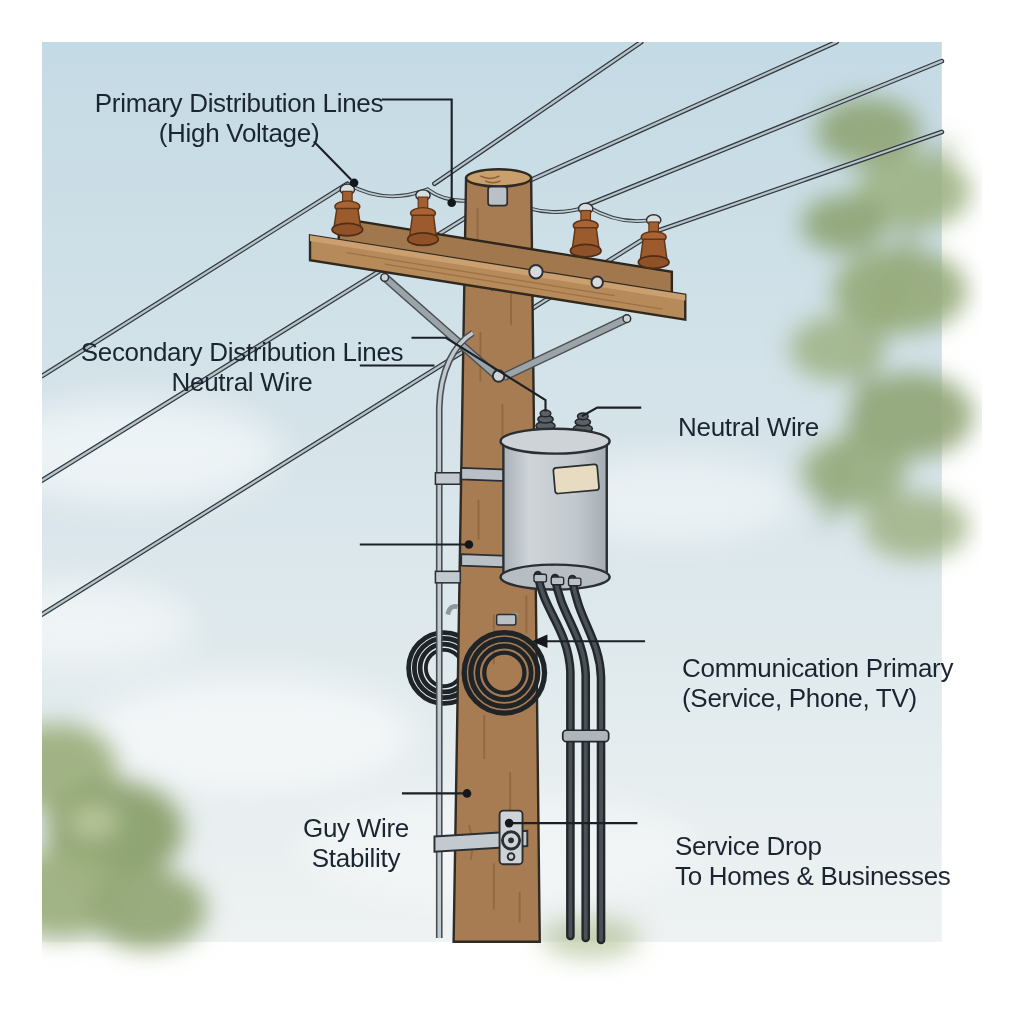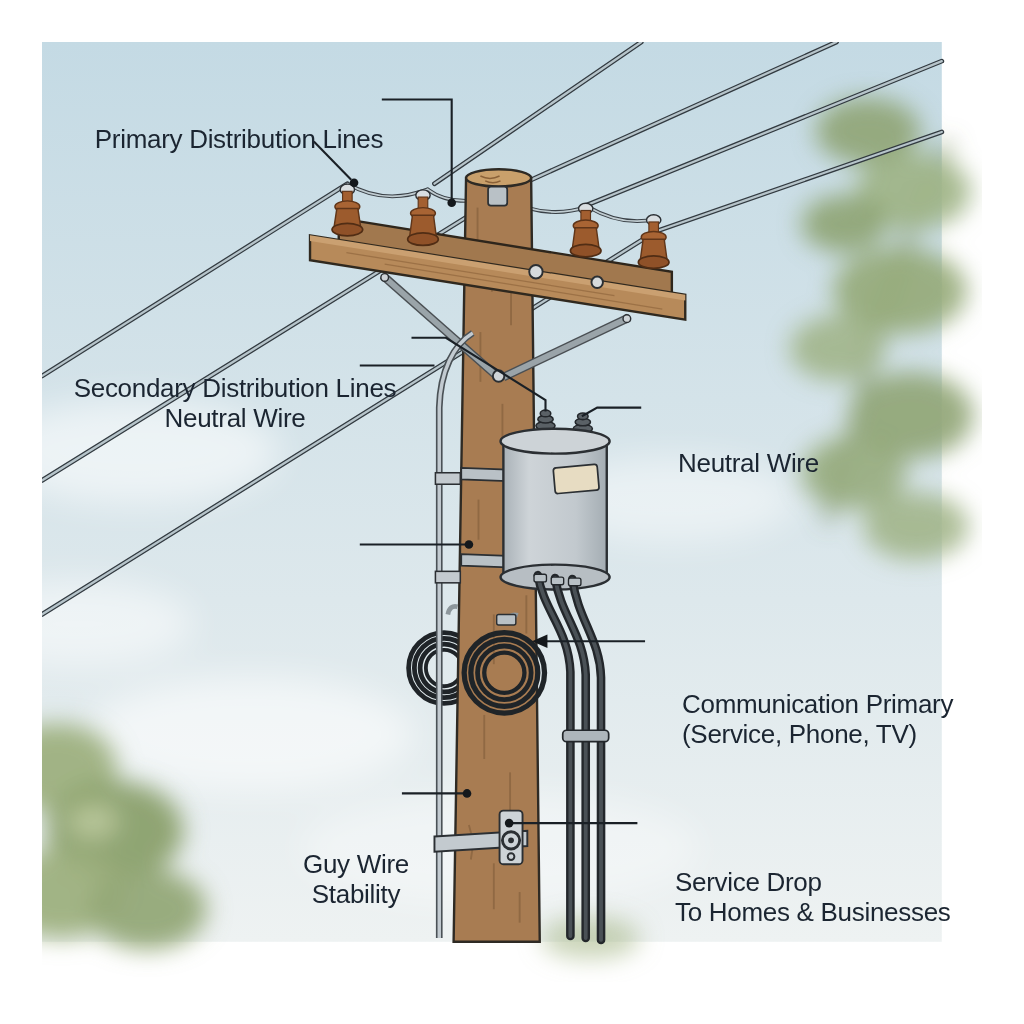--- a/index.html
+++ b/index.html
@@ -1,20 +1,20 @@
 <!DOCTYPE html>
 <html><head>
 <meta charset="utf-8">
 <style>
   html,body{margin:0;padding:0;}
   body{width:1024px;height:1024px;background:#ffffff;font-family:"Liberation Sans",sans-serif;}
   .canvas{position:relative;width:1024px;height:1024px;background:#ffffff;overflow:hidden;}
   .scene{position:absolute;left:42px;top:42px;width:940px;height:940px;overflow:hidden;}
   .scene svg{position:absolute;left:0;top:0;}
-  .lbl{position:absolute;color:#1b2531;font-size:26px;font-weight:500;line-height:30px;letter-spacing:-0.3px;margin-top:36px;}
+  .lbl{position:absolute;color:#1b2531;font-size:26px;font-weight:500;line-height:30px;letter-spacing:-0.3px;}
   .lbl.center{text-align:center;}
   .lbl.left{text-align:left;}
 </style>
 </head>
 <body>
 
 <div class="canvas">
   <div class="scene">
 
   <svg width="940" height="940" viewBox="42 42 982 982">
@@ -276,23 +276,24 @@
       <path d="M 418,827 H 482"></path>
       <circle cx="486" cy="827" r="4.5" fill="#14181c" stroke="none"></circle>
       <path d="M 534,858 H 664"></path>
       <circle cx="530" cy="858" r="4.5" fill="#14181c" stroke="none"></circle>
     </g>
   </svg>
   </div>
 
   <div class="lbl center" style="left:58px;top:88px;width:362px;">
     <div>Primary Distribution Lines</div>
-  </div>
-
-  <div class="lbl center" style="left:49px;top:337px;width:372px;text-align:center;">
+    <div>(High Voltage)</div>
+  </div>
+
+  <div class="lbl center" style="left:56px;top:337px;width:372px;text-align:center;">
     <div>Secondary Distribution Lines</div>
     <div>Neutral Wire</div>
   </div>
 
   <div class="lbl left" style="left:678px;top:412px;width:280px;">
     <div>Neutral Wire</div>
   </div>
 
 
   <div class="lbl left" style="left:682px;top:653px;width:300px;">

